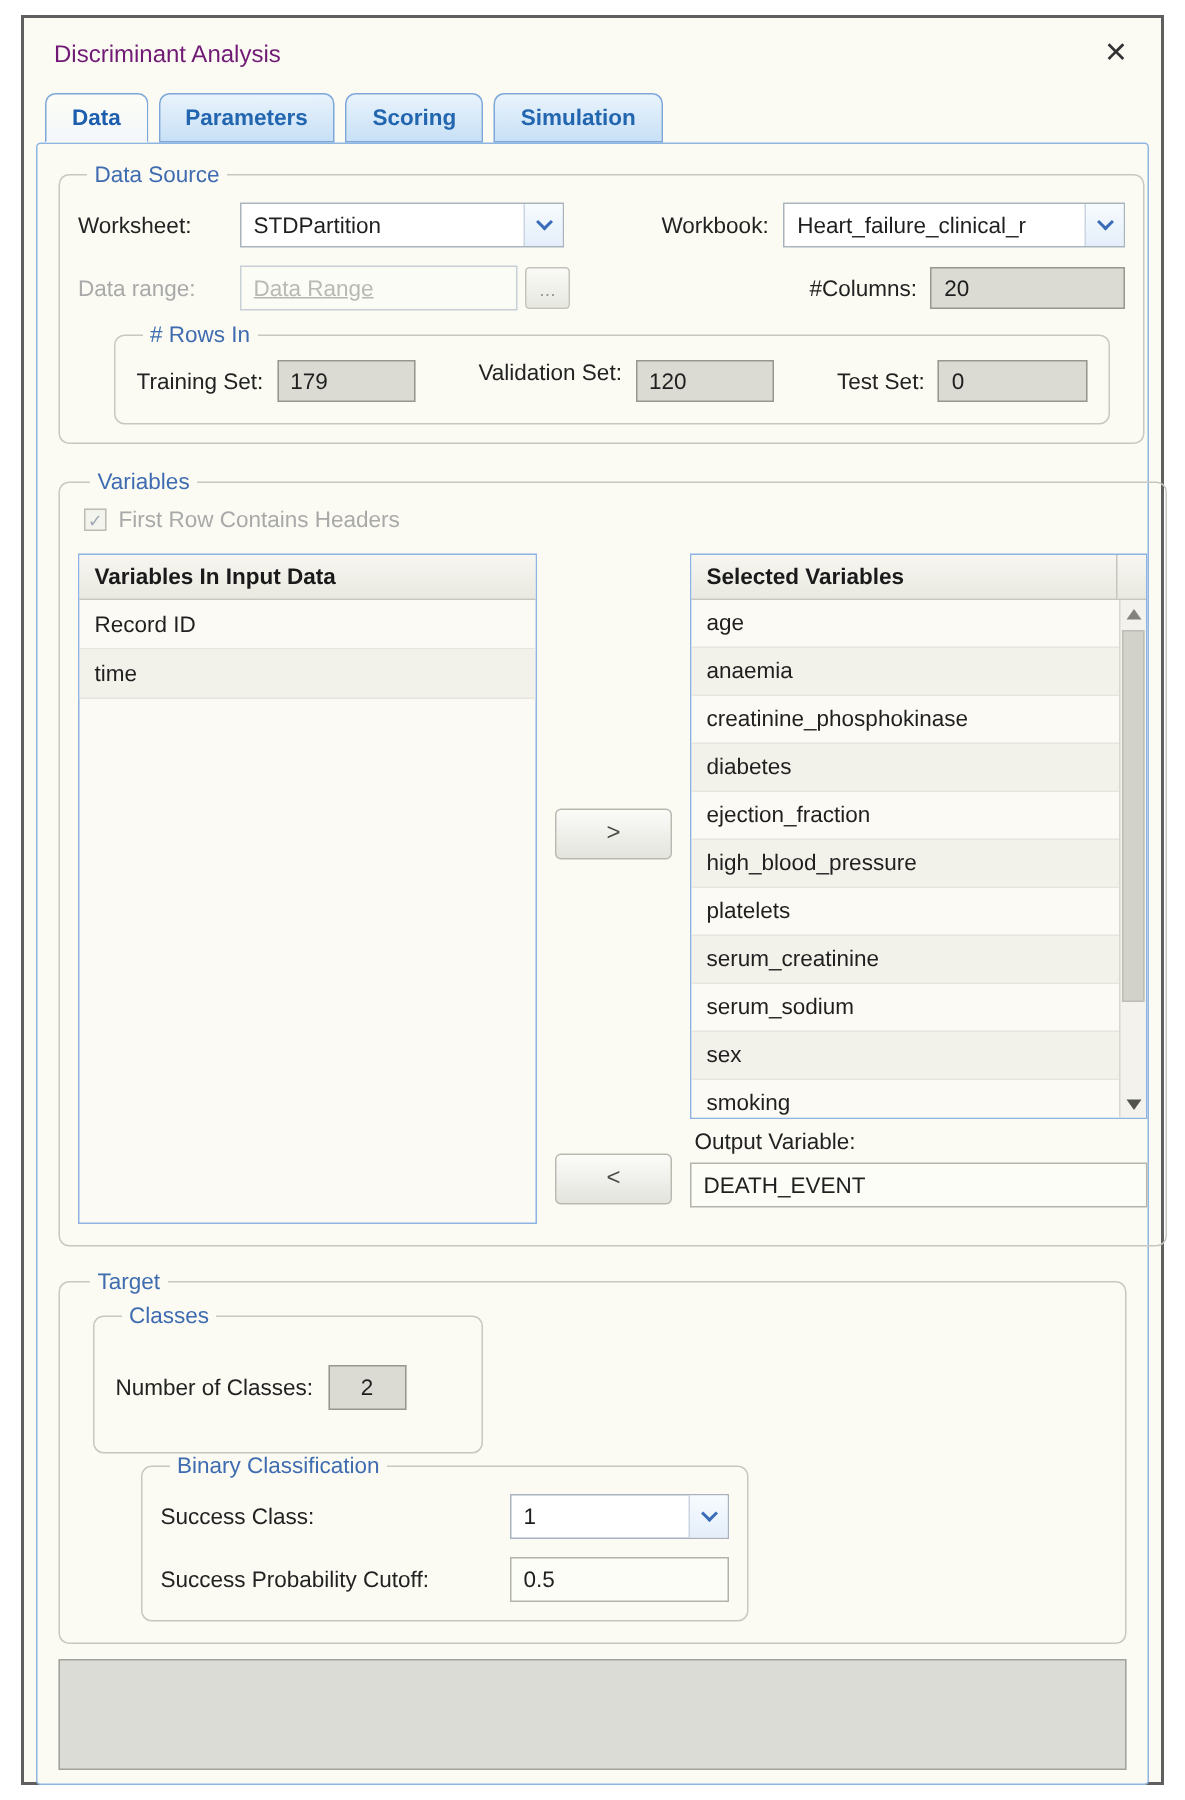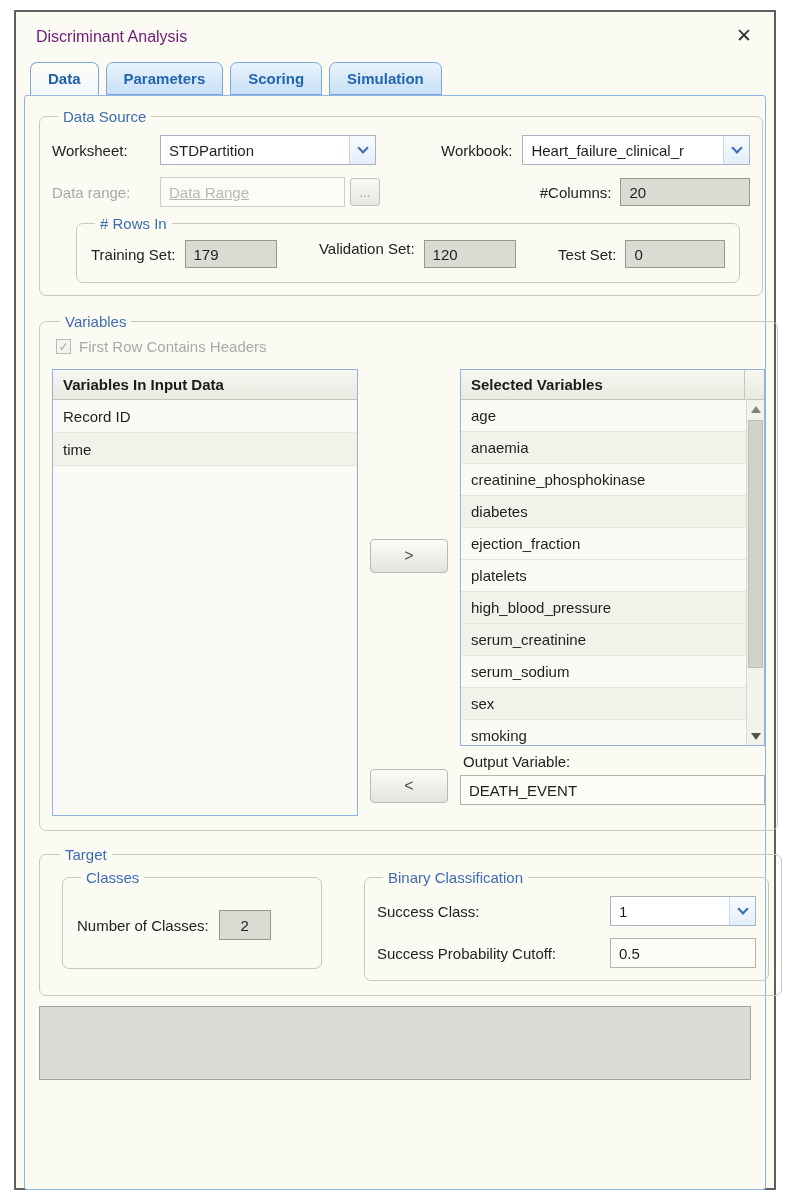--- a/index.html
+++ b/index.html
@@ -186,22 +186,22 @@
                 <span class="htxt">Selected Variables</span>
                 <span class="hcell"></span>
               </div>
               <div style="display:flex; height:345px;">
                 <div class="rows sel-rows" style="flex:1; height:345px;">
                     <div class="row-item">age</div>
                     <div class="row-item alt">anaemia</div>
                     <div class="row-item">creatinine_phosphokinase</div>
                     <div class="row-item alt">diabetes</div>
                     <div class="row-item">ejection_fraction</div>
+                    <div class="row-item alt">high_blood_pressure</div>
                     <div class="row-item">platelets</div>
-                    <div class="row-item alt">high_blood_pressure</div>
                     <div class="row-item alt">serum_creatinine</div>
                     <div class="row-item">serum_sodium</div>
                     <div class="row-item alt">sex</div>
                     <div class="row-item">smoking</div>
                   </div>
                 <div class="sbar">
                   <div class="sbtn">
                       <span class="tri-up"></span>
                     </div>
                   <div class="sthumb"></div>
@@ -213,21 +213,21 @@
               </div>
             </div>
             <div class="lbl" style="margin:7px 0 5px 3px;">Output Variable:</div>
             <input type="text" style="width: 305px;" value="DEATH_EVENT">
           </div>
         </div>
       </fieldset>
 
       <fieldset style="margin:15px 4px 0; padding:6px 12px 14px;">
         <legend>Target</legend>
-        <div style="display:flex;">
+        <div style="display:flex;flex-direction:column;">
           <fieldset style="width:260px; margin-left:10px; height:100px;">
             <legend>Classes</legend>
             <div style="display:flex; align-items:center; margin:18px 0 0 4px;">
               <span class="lbl" style="margin-right:10px;">Number of Classes:</span>
               <div class="rofield" style="width:52px; height:30px; justify-content:center;">2</div>
             </div>
           </fieldset>
 
           <fieldset style="width:405px; margin-left:42px;">
             <legend>Binary Classification</legend>

